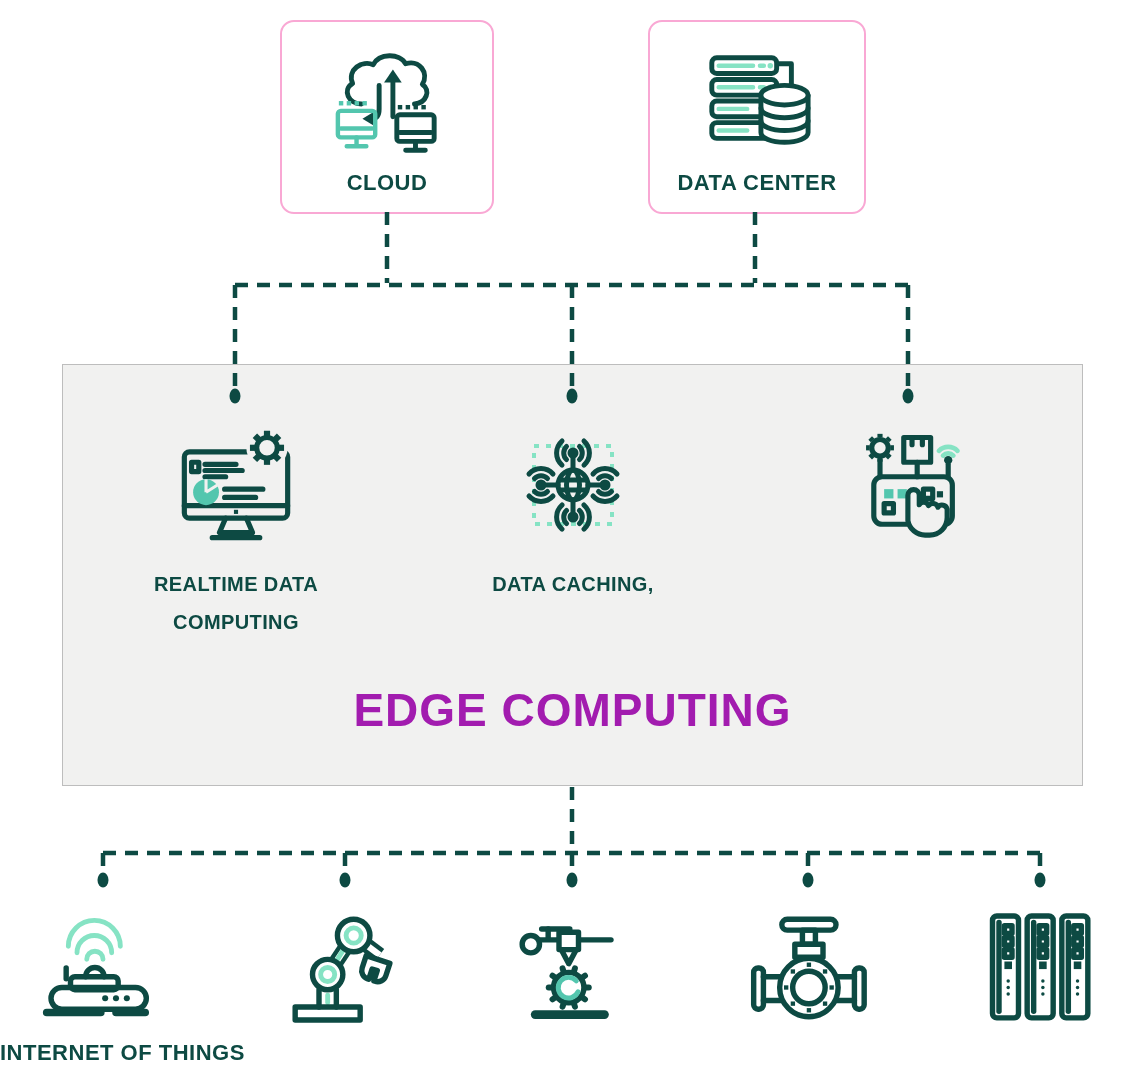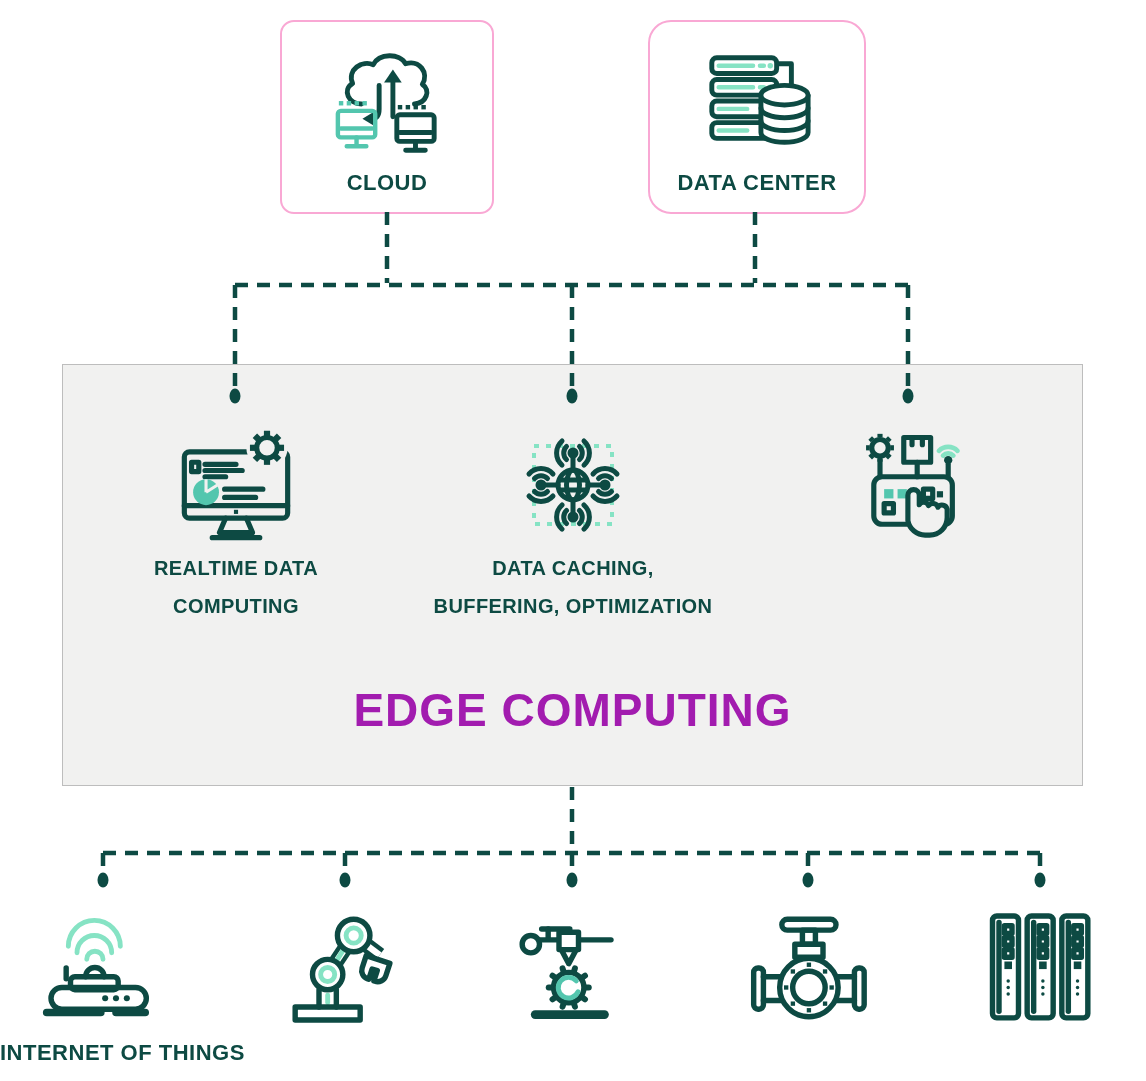--- a/index.html
+++ b/index.html
@@ -6,29 +6,29 @@
   #canvas{position:relative;width:1146px;height:1081px;background:#fff;overflow:hidden;
           font-family:"Liberation Sans", sans-serif;color:#0d4a43;}
   
   #connectors{position:absolute;left:0;top:0;width:1146px;height:1081px;pointer-events:none;z-index:5;}
   .dash{stroke:#0d4a43;stroke-width:4.5;fill:none;stroke-dasharray:13 9;}
   .dot{fill:#0d4a43;}
   
   .top-node{position:absolute;top:20px;height:190px;background:#fff;border:2px solid #f9a8d4;
             border-radius:14px;z-index:2;text-align:center;text-decoration:underline;}
   #node-cloud{left:280px;width:210px;}
-  #node-datacenter{left:648px;width:214px;border-radius:23px;}
+  #node-datacenter{left:648px;width:214px;}
   .top-node svg{margin-top:26px;}
   .top-node .node-label{position:absolute;bottom:16px;left:0;width:100%;
             font-size:22px;font-weight:700;letter-spacing:.5px;}
   
   #edge-panel{position:absolute;left:62px;top:364px;width:1021px;height:422px;
             background:#f1f1f0;border:1.5px solid #bdbdbd;z-index:1;box-sizing:border-box;}
   .feature{position:absolute;top:60px;width:360px;text-align:center;} 
-  .feature .f-label{font-size:20px;font-weight:700;letter-spacing:.4px;line-height:38px;}
+  .feature .f-label{margin-top:16px;font-size:20px;font-weight:700;letter-spacing:.4px;line-height:38px;}
   #panel-title{position:absolute;left:0;top:318px;width:100%;text-align:center;
             font-size:46px;font-weight:700;letter-spacing:1px;color:#a21caf;}
   
   .device{position:absolute;top:903px;width:130px;height:130px;z-index:2;}
   #iot-label{position:absolute;left:0;top:1040px;width:100%;text-align:left;
             font-size:22px;font-weight:700;letter-spacing:.5px;z-index:2;}
   
   .st{stroke:#0d4a43;fill:none;stroke-width:5;stroke-linecap:round;stroke-linejoin:round;}
   .sa{stroke:#53c6ae;fill:none;stroke-width:4.5;stroke-linecap:round;stroke-linejoin:round;}
   .sm{stroke:#86e3c4;fill:none;stroke-width:4.5;stroke-linecap:round;stroke-linejoin:round;}
@@ -167,21 +167,20 @@
         <use href="#ant" transform="translate(60,60) rotate(180)"></use>
         <use href="#ant" transform="translate(60,60) rotate(270)"></use>
         <g transform="translate(60,60)">
           <circle class="st" stroke-width="4.5" r="15"></circle>
           <path class="st" stroke-width="3" d="M-13.5 -5 H13.5 M-13.5 5 H13.5"></path>
           <ellipse class="st" stroke-width="3" rx="6.5" ry="15"></ellipse>
         </g>
       </svg>
       <div class="f-label">
         <span>DATA CACHING,</span><br>
-        <span>BUFFERING, OPTIMIZATION</span>
       </div>
     </div>
 
     <div class="feature" style="left:668px;">
       <svg width="124" height="120" viewBox="0 0 120 116">
         <circle class="st" stroke-width="4.5" cx="30" cy="22" r="8"></circle>
         <g stroke="#0d4a43" stroke-width="5" stroke-linecap="butt">
           <line x1="40" y1="22" x2="43.5" y2="22"></line>
             <line x1="37.1" y1="29.1" x2="39.5" y2="31.5"></line>
           <line x1="30" y1="32" x2="30" y2="35.5"></line>

